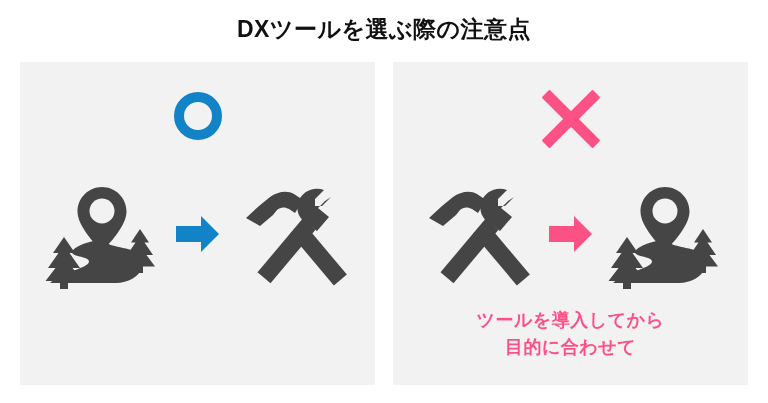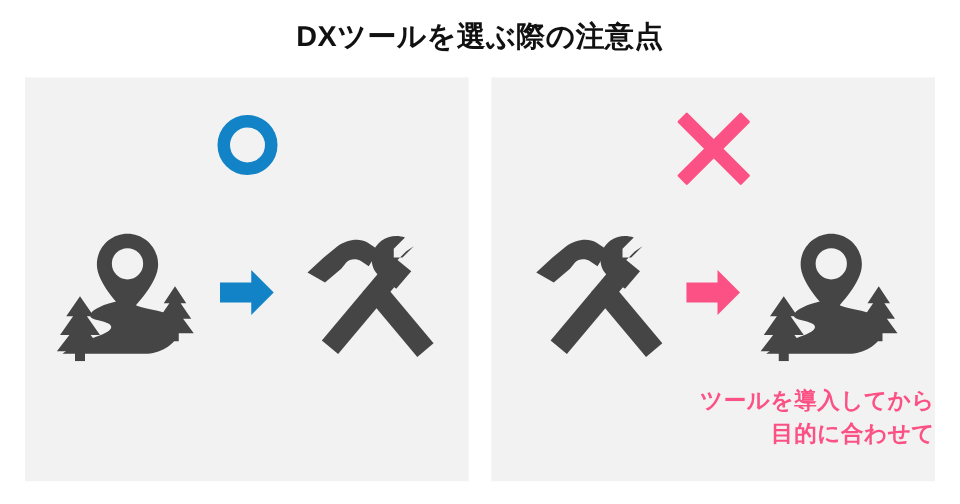--- a/index.html
+++ b/index.html
@@ -116,21 +116,21 @@
     bottom: 24px;
     left: 0;
     width: 100%;
     text-align: center;
     font-size: 18px;
     font-weight: bold;
     line-height: 27px;
     letter-spacing: 0.5px;
   }
   .caption.blue { color: #1183c6; }
-  .caption.pink { color: #fc5185; text-align: right; }
+  .caption.pink { color: #fc5185; }
   .caption div { white-space: nowrap; }
   svg { display: block; }
 </style>
 </head>
 <body>
 
 <div class="figure">
 
   <div class="figure-title">DXツールを選ぶ際の注意点</div>
 

